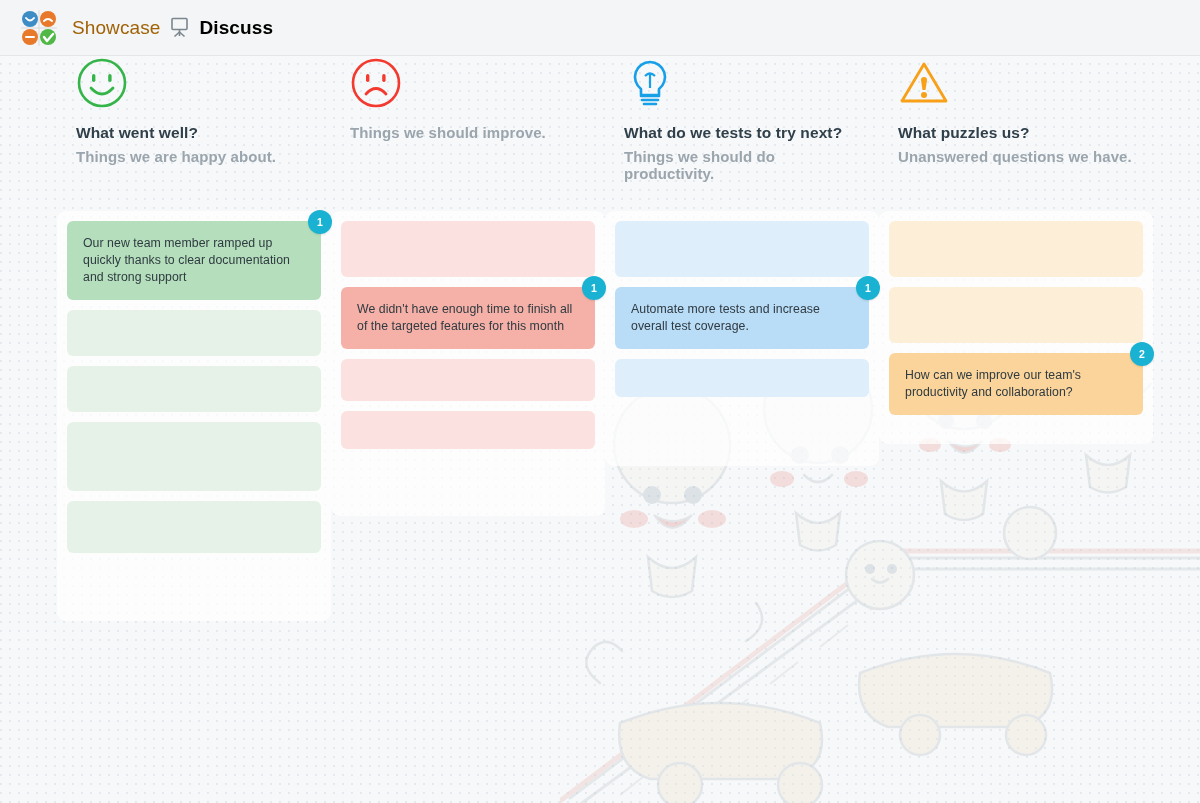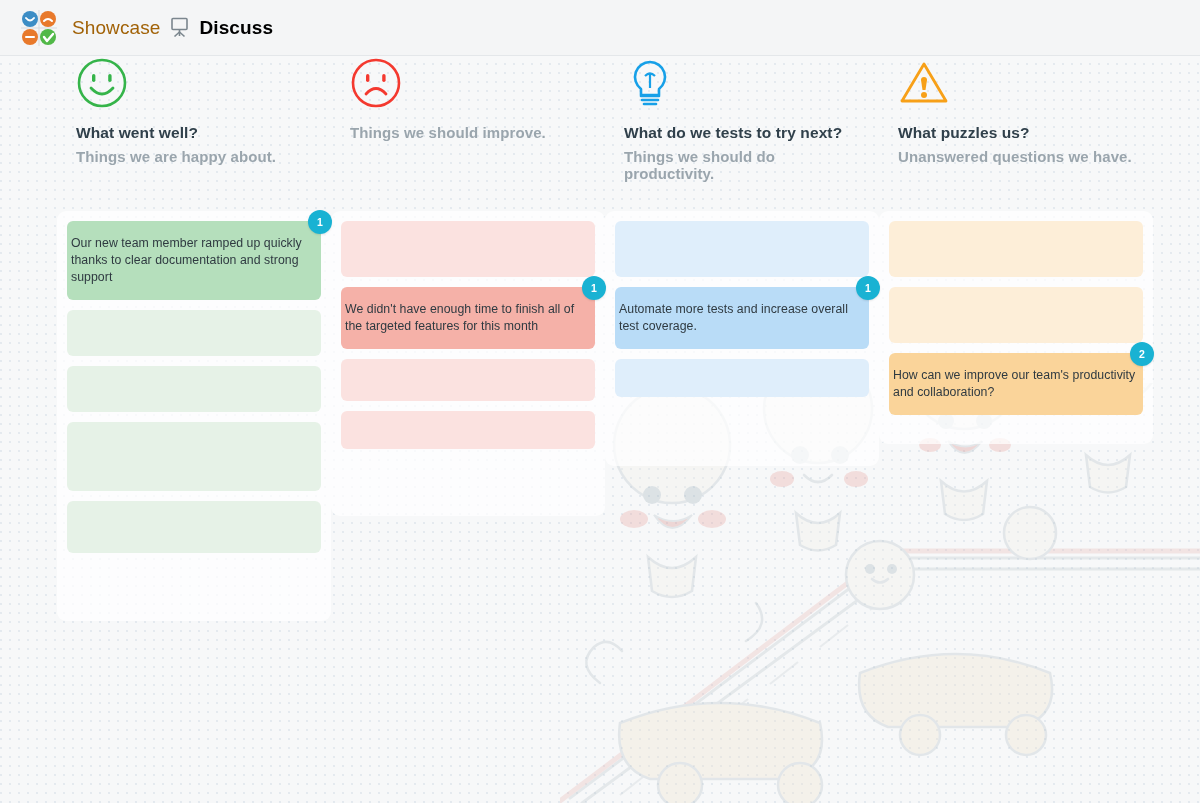--- a/index.html
+++ b/index.html
@@ -95,21 +95,21 @@
   .card {
     position: relative;
     border-radius: 6px;
     margin-bottom: 10px;
   }
   .card-empty { }
   .card-text {
     font-size: 12.3px;
     line-height: 1.38;
     color: #2f3a41;
-    padding: 14px 4px;
+    padding: 14px 16px;
     letter-spacing: .05px;
   }
   .badge {
     position: absolute;
     top: -11px; right: -11px;
     width: 24px; height: 24px;
     border-radius: 50%;
     background: #19b2d3;
     color: #ffffff;
     font-size: 10.5px;

